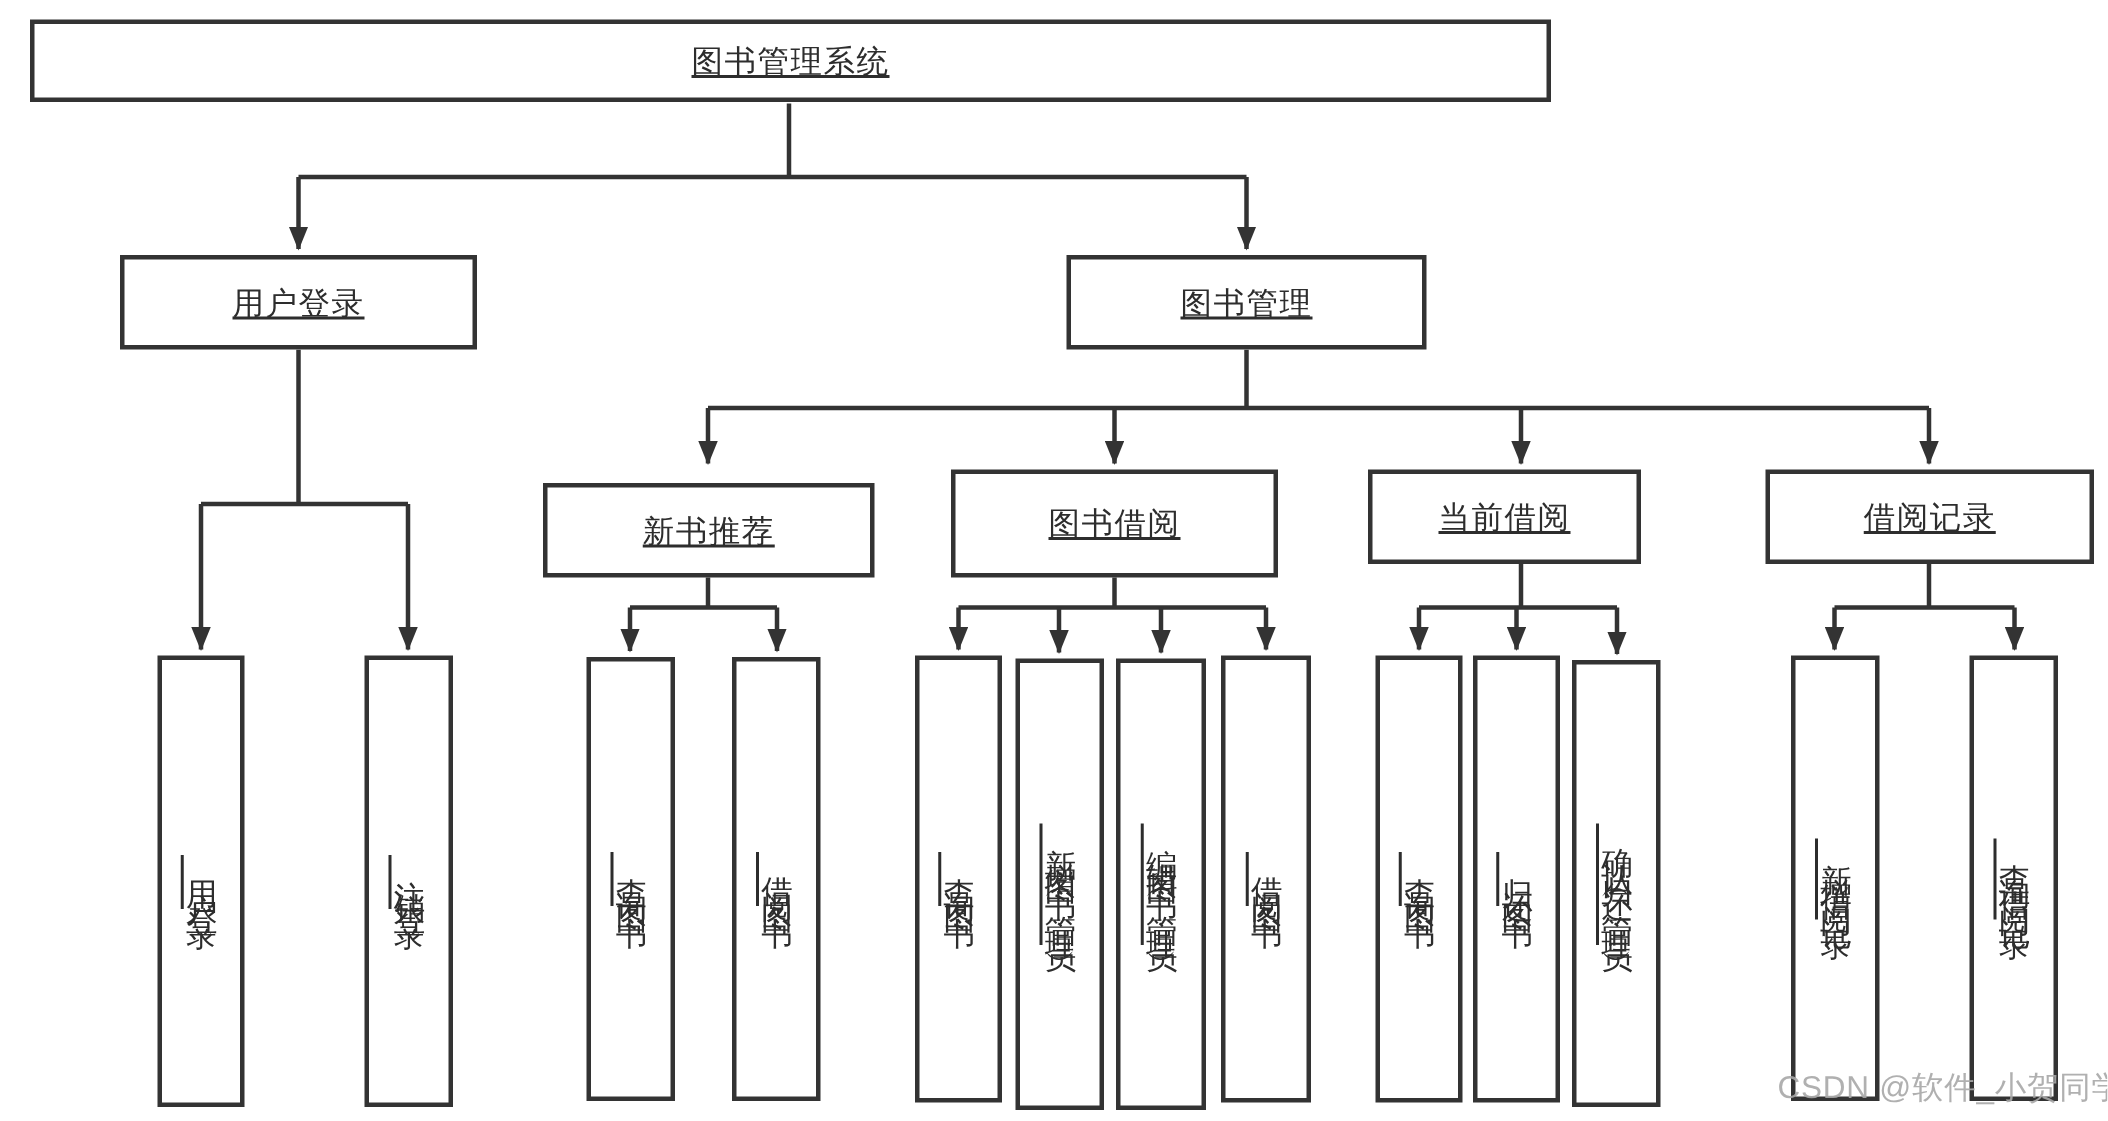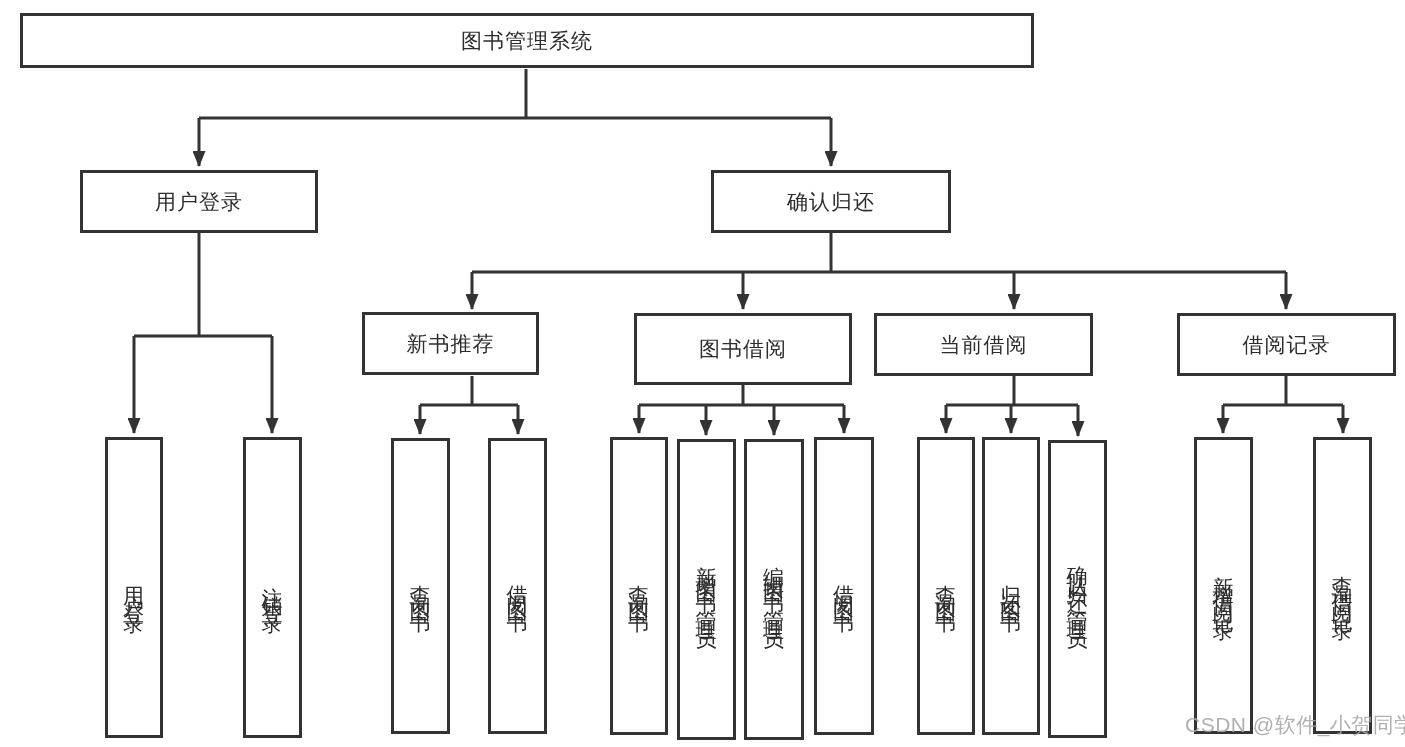--- a/index.html
+++ b/index.html
@@ -26,20 +26,21 @@
   }
   .connectors line { stroke: currentColor; stroke-width: 3; }
   .node {
     position: absolute;
     border: 3px solid var(--line);
     background: var(--background);
     display: flex;
     align-items: center;
     justify-content: center;
     color: var(--text);
+    text-decoration: underline;
   }
   .node.h .lbl {
     font-size: 21px;
     letter-spacing: 1px;
     white-space: nowrap;
   }
   .node.v .lbl {
     writing-mode: vertical-rl;
     text-orientation: mixed;
     font-size: 21px;
@@ -111,30 +112,30 @@
   </svg>
 
   <div class="node h" style="left:20px;top:13px;width:1014px;height:55px">
     <span class="lbl">图书管理系统</span>
   </div>
 
   <div class="node h" style="left:80px;top:170px;width:238px;height:63px">
     <span class="lbl">用户登录</span>
   </div>
   <div class="node h" style="left:711px;top:170px;width:240px;height:63px">
-    <span class="lbl">确认归还</span>
+    <span class="lbl">图书管理</span>
   </div>
 
-  <div class="node h" style="left:362px;top:312px;width:177px;height:63px">
+  <div class="node h" style="left:362px;top:322px;width:221px;height:63px">
     <span class="lbl">新书推荐</span>
   </div>
   <div class="node h" style="left:634px;top:313px;width:218px;height:72px">
     <span class="lbl">图书借阅</span>
   </div>
-  <div class="node h" style="left:874px;top:313px;width:219px;height:63px">
+  <div class="node h" style="left:912px;top:313px;width:182px;height:63px">
     <span class="lbl">当前借阅</span>
   </div>
   <div class="node h" style="left:1177px;top:313px;width:219px;height:63px">
     <span class="lbl">借阅记录</span>
   </div>
 
   <div class="node v" style="left:105px;top:437px;width:58px;height:301px">
     <span class="lbl">用户登录</span>
   </div>
   <div class="node v" style="left:243px;top:437px;width:59px;height:301px">

